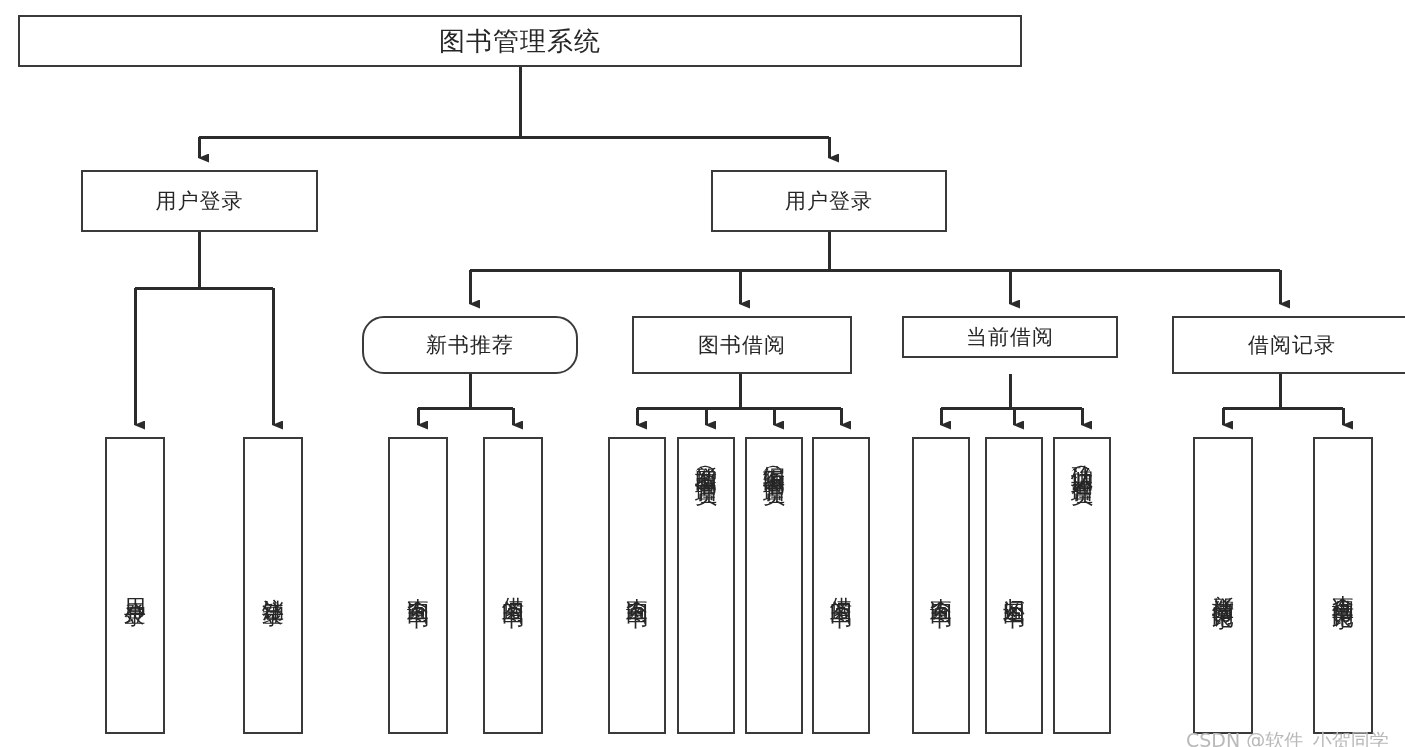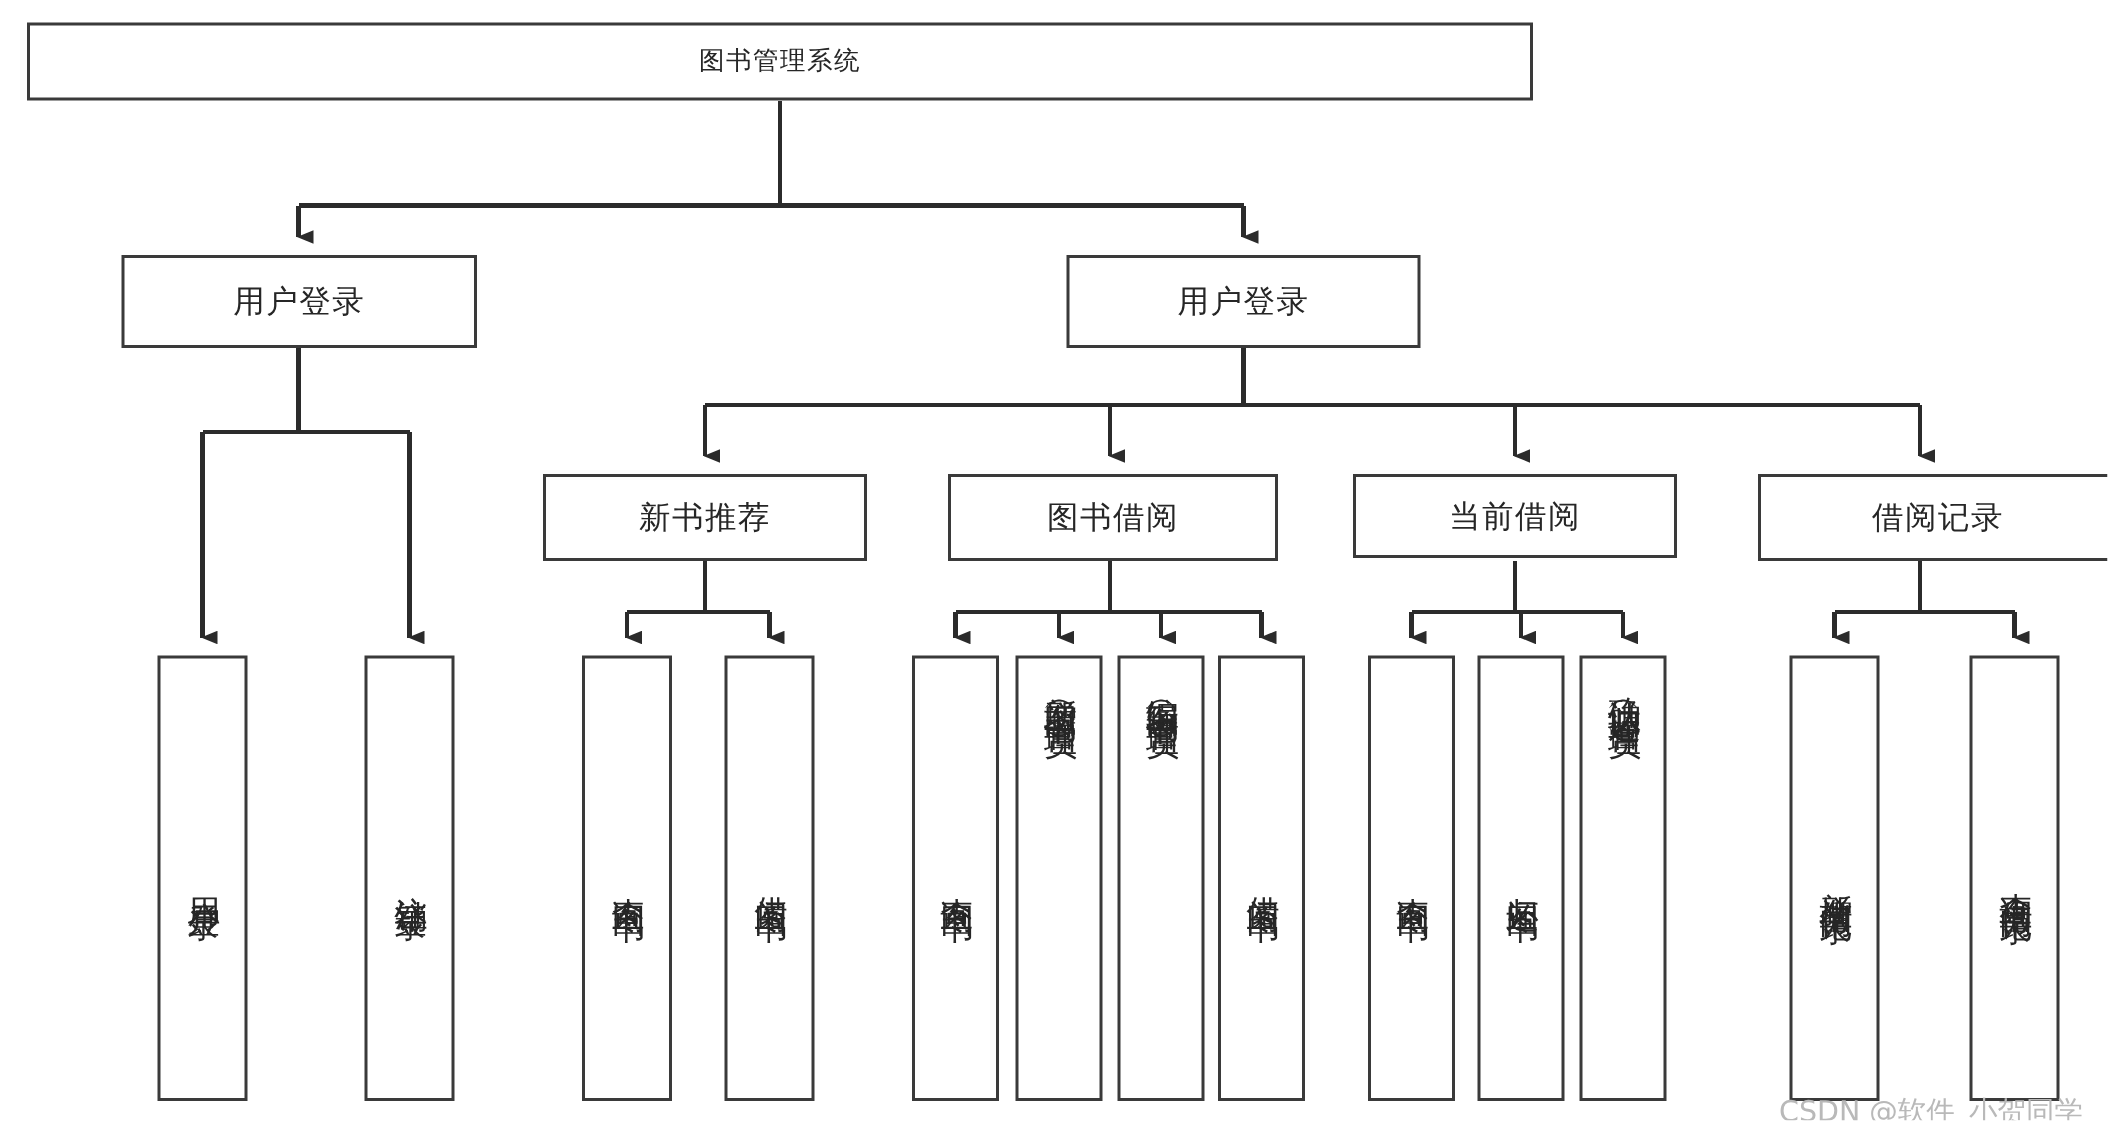--- a/index.html
+++ b/index.html
@@ -40,21 +40,21 @@
     line-height: 1.18;
     color: #262626;
   }
   
   .node.horiz .node-label {
     font-size: 21px;
     letter-spacing: 1px;
     white-space: nowrap;
   }
   .node.root .node-label {
-    font-size: 17px;
+    font-size: 26px;
     letter-spacing: 1px;
   }
   
   .node.vert {
     align-items: flex-start;
     padding-top: 8px;
   }
   .node.vert .node-label {
     writing-mode: vertical-rl;
     text-orientation: upright;
@@ -140,27 +140,27 @@
     <span class="node-label">图书管理系统</span>
   </div>
 
   <div class="node horiz" style="left: 81px; top: 170px; width: 237px; height: 62px;">
     <span class="node-label">用户登录</span>
   </div>
   <div class="node horiz" style="left: 711px; top: 170px; width: 236px; height: 62px;">
     <span class="node-label">用户登录</span>
   </div>
 
-  <div class="node horiz" style="left: 362px; top: 316px; width: 216px; height: 58px;">
+  <div class="node horiz" style="left: 362px; top: 316px; width: 216px; height: 58px; border-radius: 22px;">
     <span class="node-label">新书推荐</span>
   </div>
   <div class="node horiz" style="left: 632px; top: 316px; width: 220px; height: 58px;">
     <span class="node-label">图书借阅</span>
   </div>
-  <div class="node horiz" style="left: 902px; top: 316px; width: 216px; height: 56px;">
+  <div class="node horiz" style="left: 902px; top: 316px; width: 216px; height: 42px;">
     <span class="node-label">当前借阅</span>
   </div>
   <div class="node horiz" style="left: 1172px; top: 316px; width: 240px; height: 58px;">
     <span class="node-label">借阅记录</span>
   </div>
 
   <div class="node vert vcenter" style="left: 105px; top: 437px; width: 60px; height: 297px;">
     <span class="node-label">用户登录</span>
   </div>
   <div class="node vert vcenter" style="left: 243px; top: 437px; width: 60px; height: 297px;">

